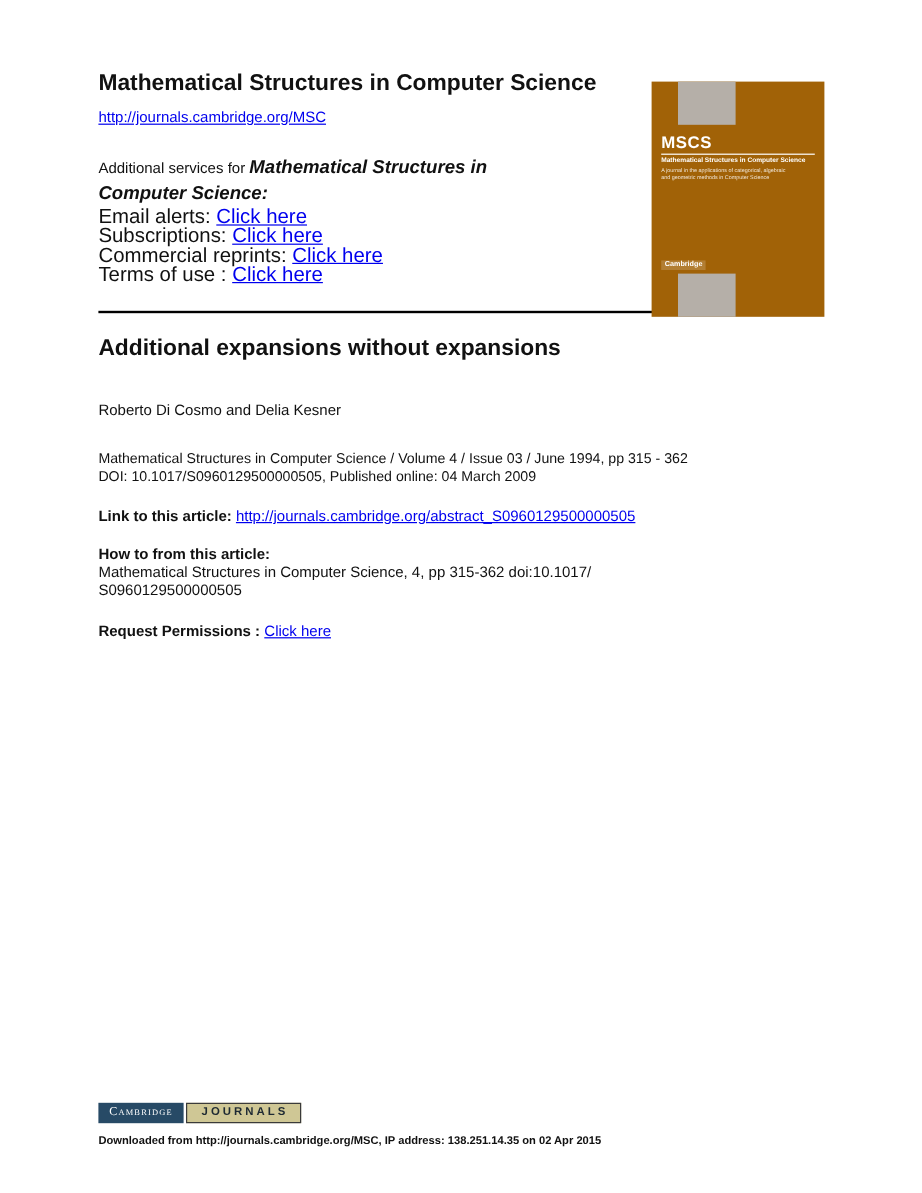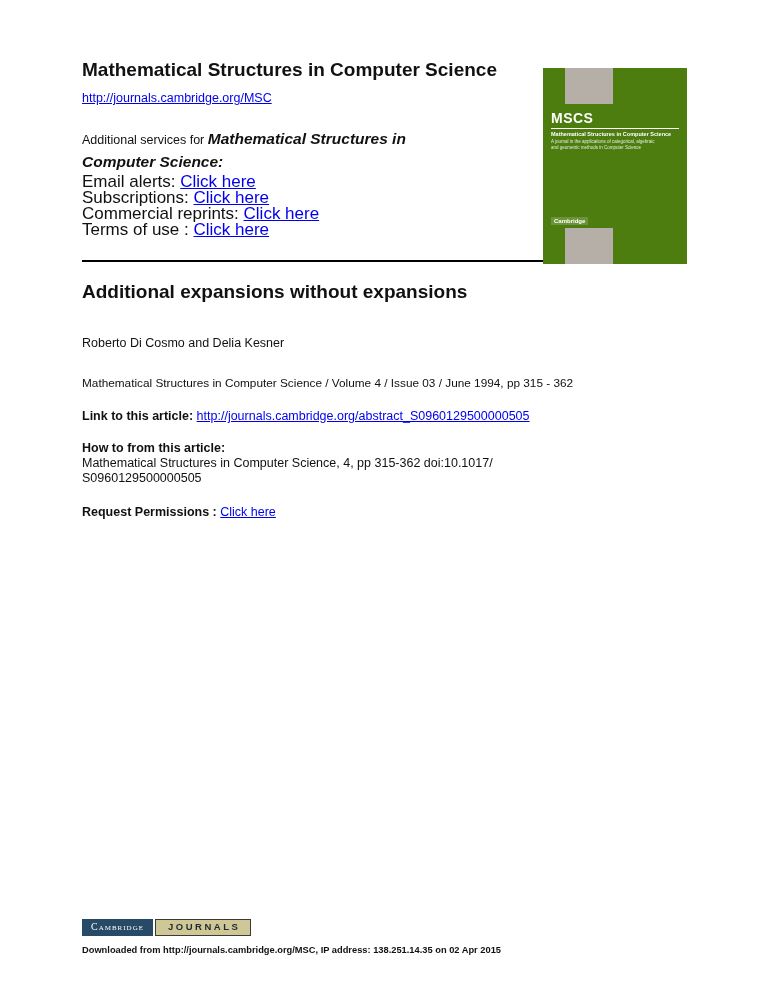--- a/index.html
+++ b/index.html
@@ -52,21 +52,21 @@
   .meta { margin-top: 26px; font-size: 11.8px; line-height: 15px; }
   .linkline { margin-top: 18px; font-size: 12.5px; }
   .linkline .lbl, .perm .lbl, .cite-h { font-weight: bold; }
   .cite { margin-top: 18px; font-size: 12.5px; line-height: 14.8px; }
   .perm { margin-top: 20px; font-size: 12.5px; }
 
   
   .cover {
     position: absolute; left: 543px; top: 68px;
     width: 144px; height: 196px;
-    background: #4d7c0f;
+    background: #a16207;
   }
   .cover .gray-box { position: absolute; background: #b5afa8; }
   .cover .gray-top { left: 22px; top: 0; width: 48px; height: 36px; }
   .cover .gray-bottom { left: 22px; top: 160px; width: 48px; height: 36px; }
   .cover .issn-bar {
     position: absolute; right: 4px; top: 5px;
     font-size: 4.5px; color: rgba(255,255,255,0.75);
   }
   .cover .mscs {
     position: absolute; left: 8px; top: 42px;
@@ -143,20 +143,21 @@
   </div>
 
   <hr class="rule">
 
   <h2 class="article-title">Additional expansions without expansions</h2>
 
   <div class="authors">Roberto Di Cosmo and Delia Kesner</div>
 
   <div class="meta">
     <div>Mathematical Structures in Computer Science / Volume 4 / Issue 03 / June 1994, pp 315 - 362</div>
+    <div>DOI: 10.1017/S0960129500000505, Published online: 04 March 2009</div>
   </div>
 
   <div class="linkline">
     <span class="lbl">Link to this article: </span><a class="link">http://journals.cambridge.org/abstract_S0960129500000505</a>
   </div>
 
   <div class="cite">
     <div class="cite-h">How to from this article:</div>
     <div>Mathematical Structures in Computer Science, 4, pp 315-362 doi:10.1017/</div>
     <div>S0960129500000505</div>

